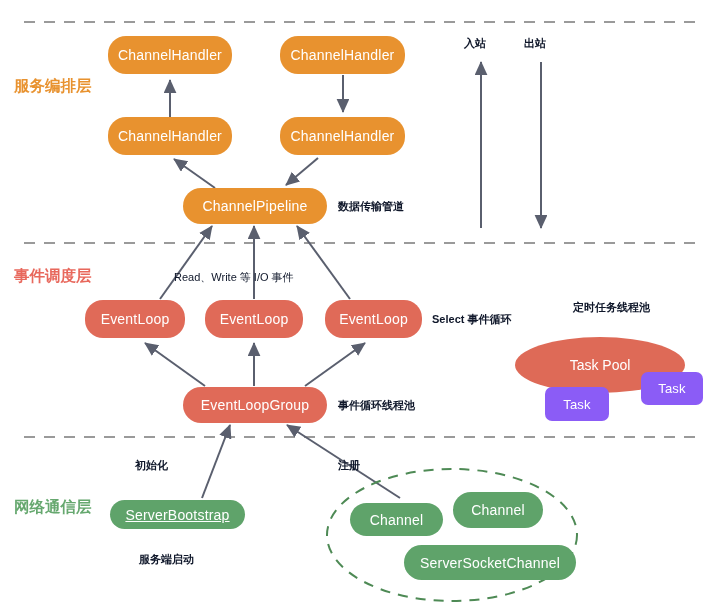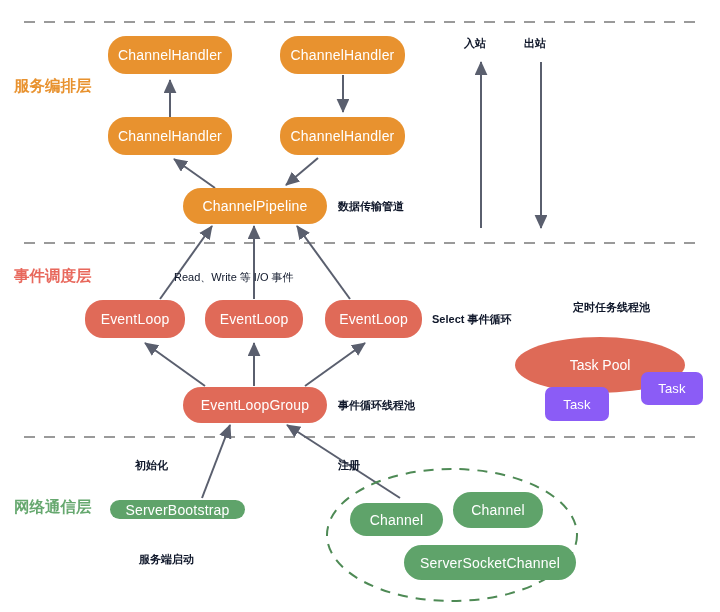--- a/index.html
+++ b/index.html
@@ -137,20 +137,20 @@
 
   <div class="annot cn" style="left:573px; top:300px;">定时任务线程池</div>
 
   <div class="taskpool" style="left:515px; top:337px; width:170px; height:56px;">Task Pool</div>
   <div class="node blue" style="left:545px; top:387px; width:64px; height:34px;">Task</div>
   <div class="node blue" style="left:641px; top:372px; width:62px; height:33px;">Task</div>
 
   <div class="annot cn" style="left:135px; top:458px;">初始化</div>
   <div class="annot cn" style="left:338px; top:458px;">注册</div>
 
-  <div class="node green" style="left:110px; top:500px; width:135px; height:19px;">ServerBootstrap</div>
+  <div class="node green" style="left:110px; top:500px; width:135px; height:29px;text-decoration:underline;">ServerBootstrap</div>
   <div class="annot cn" style="left:139px; top:552px;">服务端启动</div>
 
   <div class="node green" style="left:350px; top:503px; width:93px; height:33px;">Channel</div>
   <div class="node green" style="left:453px; top:492px; width:90px; height:36px;">Channel</div>
   <div class="node green" style="left:363px; top:545px; width:172px; height:35px;margin-left:41px;">ServerSocketChannel</div>
 
 </div>
 
 </body></html>

